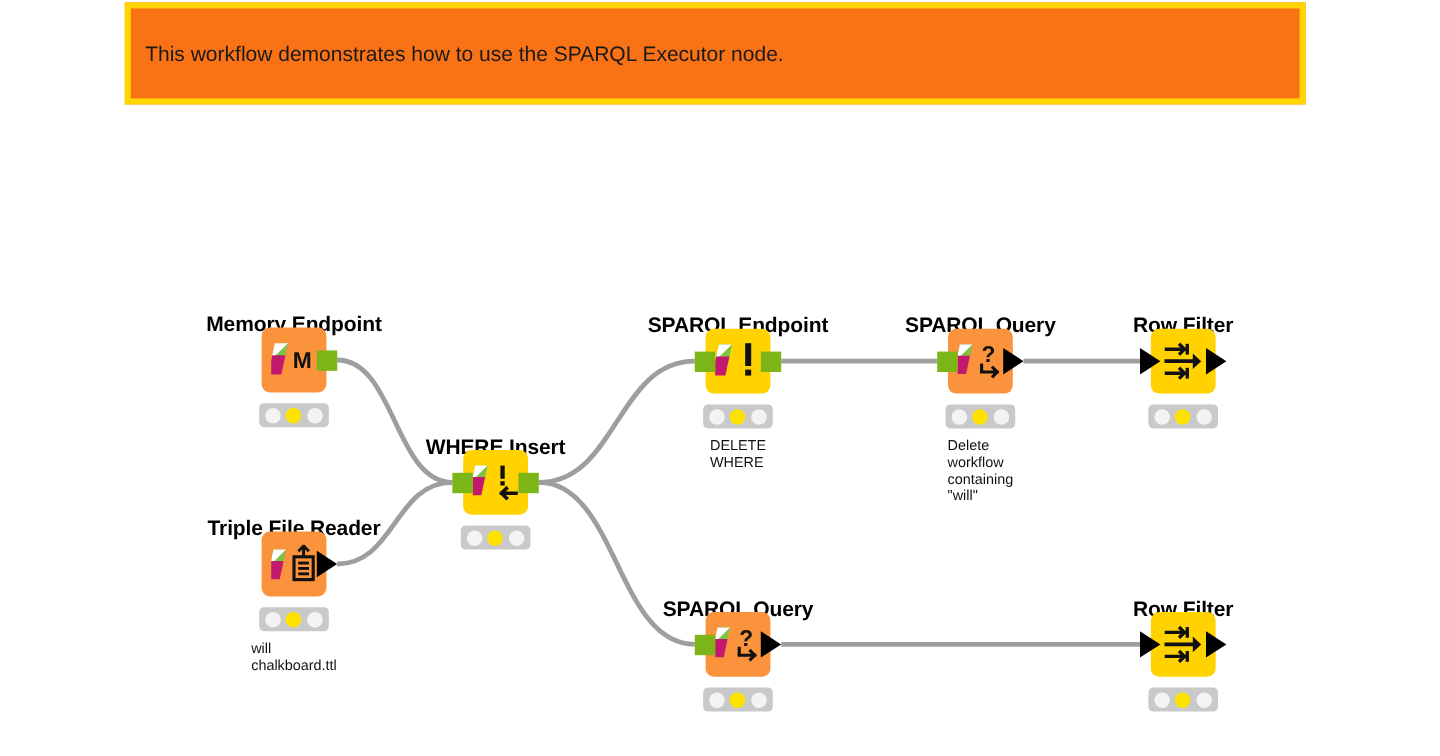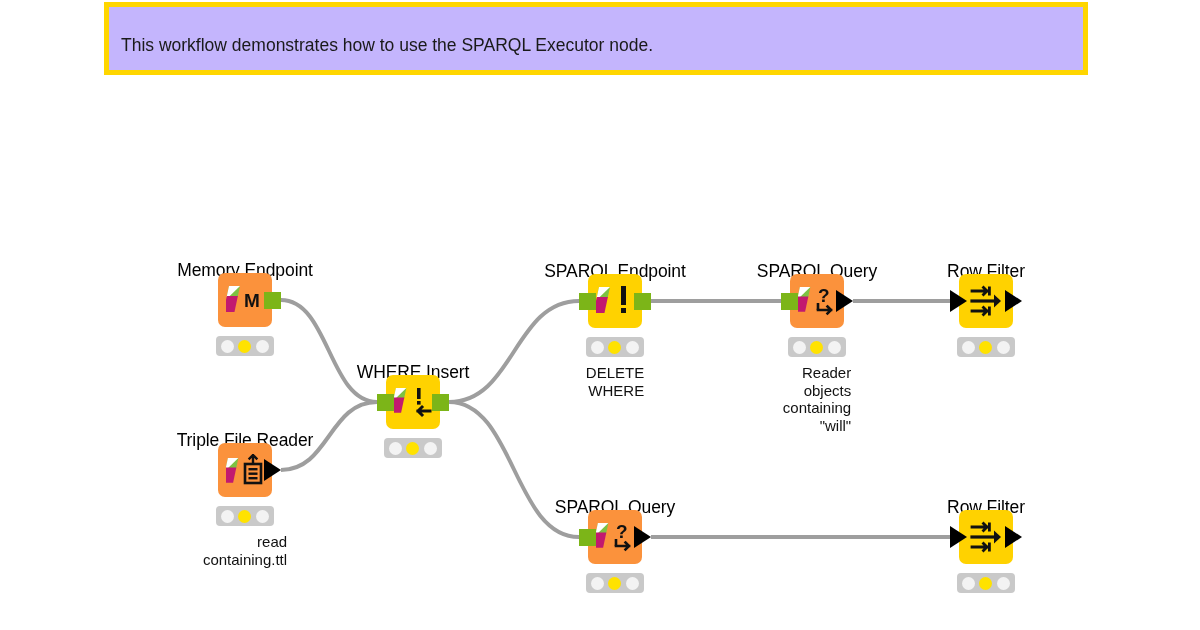--- a/index.html
+++ b/index.html
@@ -23,22 +23,22 @@
     width: 1200px;
     height: 630px;
   }
 
   
   .annotation {
     position: absolute;
     left: 104px;
     top: 2px;
     width: 984px;
-    height: 73px;
-    background: #c4b5fd;
+    height: 85px;
+    background: #f97316;
     border: 5px solid #FFD600;
     box-sizing: border-box;
   }
   .annotation-text {
     position: absolute;
     left: 12px;
     top: 27px;
     font-size: 17.5px;
     color: #1a1a1a;
     line-height: 1.3;
@@ -60,21 +60,21 @@
     position: absolute;
     width: 0;
     height: 0;
   }
   .node-title {
     position: absolute;
     left: 50%;
     transform: translateX(-50%);
     top: -40px;
     font-size: 17.5px;
-    font-weight: normal;
+    font-weight: bold;
     color: #000000;
     white-space: nowrap;
     letter-spacing: -0.1px;
   }
   .node-box {
     position: absolute;
     left: -27px;
     top: -27px;
     width: 54px;
     height: 54px;
@@ -107,23 +107,23 @@
     border-radius: 50%;
     background: #f3f3f3;
   }
   .led.on { background: #FFE200; }
 
   .node-desc {
     position: absolute;
     left: 50%;
     transform: translateX(-50%);
     top: 63px;
-    font-size: 15px;
+    font-size: 12px;
     color: #111111;
-    text-align: right;
+    text-align: left;
     line-height: 1.18;
     white-space: pre-line;
   }
 
   
   .port-sq {
     position: absolute;
     width: 17px;
     height: 17px;
     background: #7CB518;
@@ -201,21 +201,21 @@
         <rect x="22.5" y="23" width="9" height="2.4" fill="#111"></rect>
         <path d="M27,9 L27,1 M23.5,4.5 L27,1 L30.5,4.5" stroke="#111" stroke-width="2.4" fill="none" stroke-linecap="square"></path>
           </svg>
         </div>
         <div class="port-tri out"></div>
         <div class="node-status">
           <div class="led"></div>
           <div class="led on"></div>
           <div class="led"></div>
         </div>
-        <div class="node-desc">read containing.ttl</div>
+        <div class="node-desc">will chalkboard.ttl</div>
       </div>
       <div class="node" style="left: 413px; top: 402px;">
         <div class="node-title">WHERE Insert</div>
         <div class="node-box yellow">
           <svg class="glyph" width="38" height="32" viewBox="0 0 38 32">
         <g transform="translate(0,2) scale(0.95)">
        <path d="M2,0 L13,0 L13,11 L2,11 Z" fill="#7DC242" transform="skewX(-12)"></path>
        <path d="M2,0 L13,0 L4,11 L2,11 Z" fill="#ffffff" transform="skewX(-12)"></path>
        <path d="M2,10 L13,10 L13,26 L2,26 Z" fill="#C2196F" transform="skewX(-12)"></path>
      </g>
@@ -269,21 +269,21 @@
         <path d="M20,18 L20,25" stroke="#111" stroke-width="2.6" fill="none"></path>
           </svg>
         </div>
         <div class="port-sq in"></div>
         <div class="port-tri out"></div>
         <div class="node-status">
           <div class="led"></div>
           <div class="led on"></div>
           <div class="led"></div>
         </div>
-        <div class="node-desc">Reader objects
+        <div class="node-desc">Delete workflow
 containing "will"</div>
       </div>
       <div class="node" style="left: 986px; top: 301px;">
         <div class="node-title">Row Filter</div>
         <div class="node-box yellow">
           <svg class="glyph" width="36" height="32" viewBox="0 0 36 32">
         <path d="M4,6 L19,6 M15.5,2.5 L19,6 L15.5,9.5" stroke="#111" stroke-width="2.8" fill="none" stroke-linecap="square"></path>
         <rect x="20" y="1.5" width="2.8" height="9" fill="#111"></rect>
         <path d="M4,26 L19,26 M15.5,22.5 L19,26 L15.5,29.5" stroke="#111" stroke-width="2.8" fill="none" stroke-linecap="square"></path>
         <rect x="20" y="21.5" width="2.8" height="9" fill="#111"></rect>

